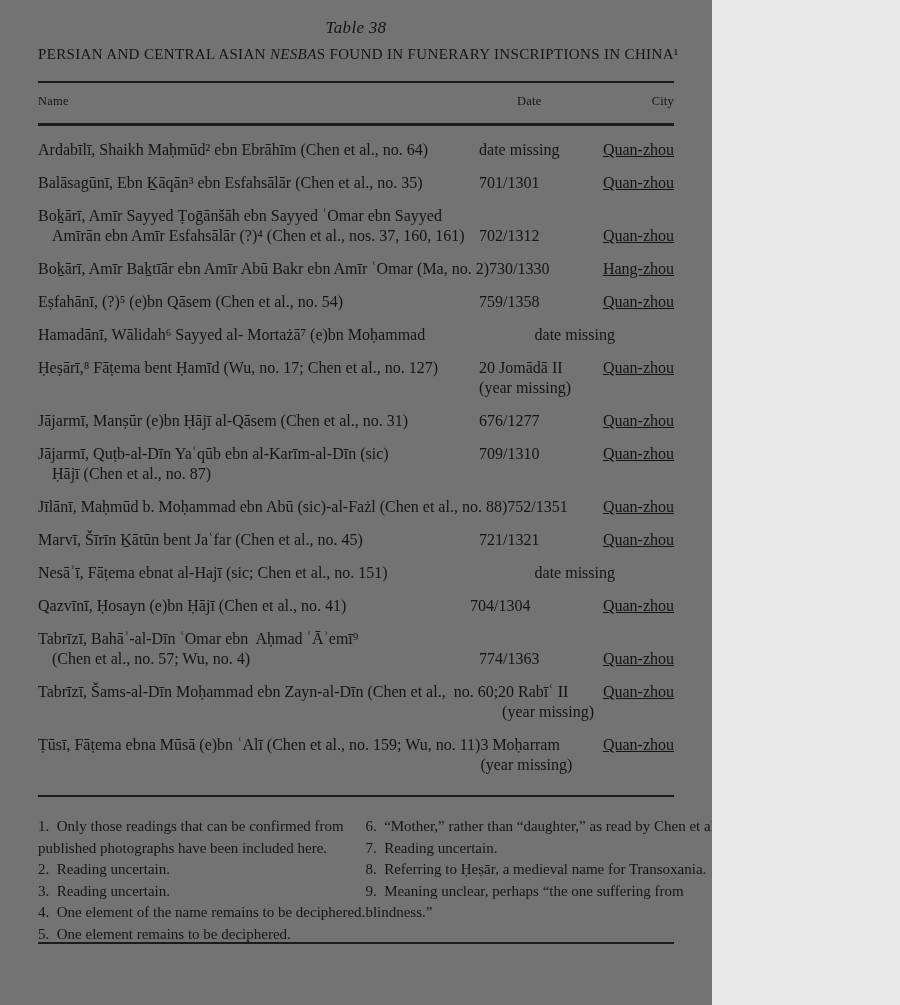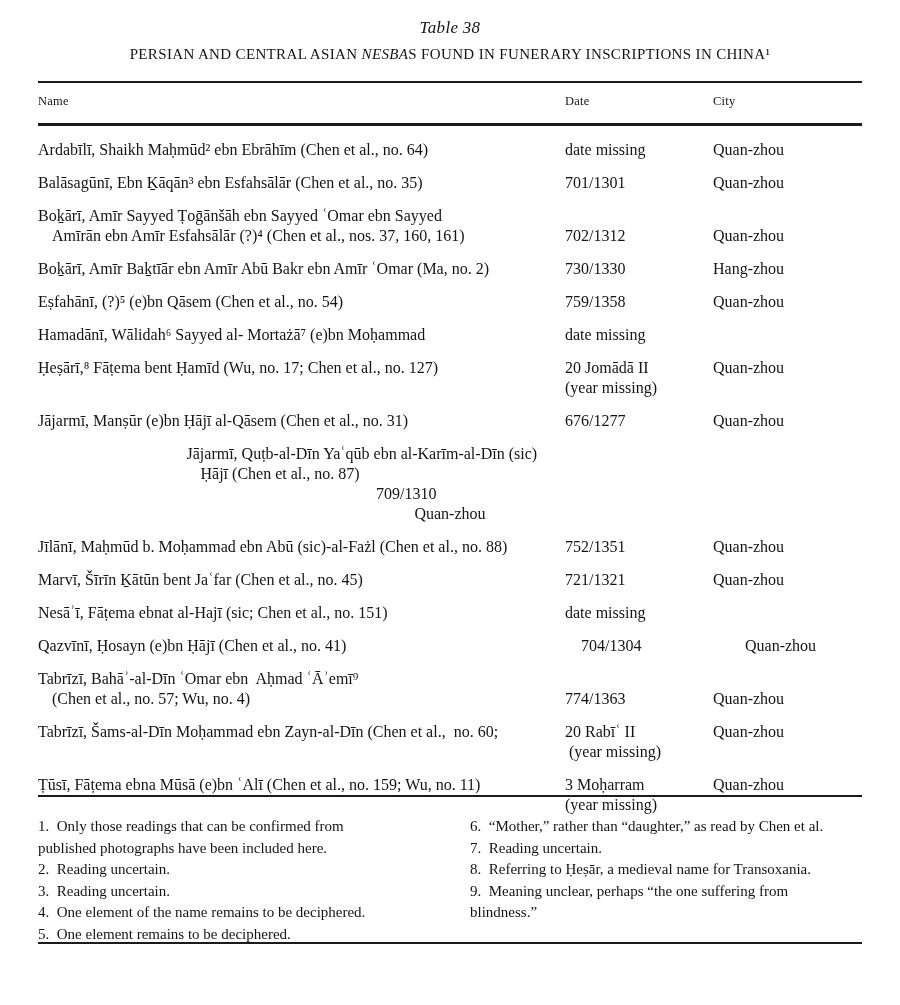--- a/index.html
+++ b/index.html
@@ -1,20 +1,20 @@
 <!DOCTYPE html>
 <html><head>
 <meta charset="utf-8">
 <style>
   html, body { margin: 0; padding: 0; background: #e9e9e9; }
   .page {
     position: relative;
-    width: 900px;
+    width: 712px;
     height: 1005px;
-    background: #ffffff;
+    background: #737373;
     font-family: "Liberation Serif", "DejaVu Serif", serif;
     color: #141414;
     overflow: hidden;
   }
   .abs { position: absolute; left: 38px; right: 38px; }
 
   .table-label {
     top: 18px;
     text-align: center;
     font-style: italic;
@@ -48,21 +48,21 @@
 
   .tbody {
     top: 140px;
     font-size: 16px;
     line-height: 20px;
   }
   .row { display: flex; margin-bottom: 13px; }
   .name-cell { width: 527px; white-space: pre; }
   .name-line.indent { padding-left: 14px; }
   .date-cell { width: 148px; white-space: pre; }
-  .city-cell { flex: 1; white-space: pre; }
+  .city-cell { flex: 1; white-space: pre; text-decoration: underline; }
 
   .footnotes {
     top: 816px;
     display: flex;
     font-size: 15px;
     line-height: 21.5px;
   }
   .fn-col-left  { width: 432px; }
   .fn-col-right { flex: 1; }
   .fn-line { white-space: pre; }
@@ -120,21 +120,21 @@
       <div class="row" style="align-items: flex-start;">
         <div class="name-cell"><div class="name-line">Ḥeṣārī,⁸ Fāṭema bent Ḥamīd (Wu, no. 17; Chen et al., no. 127)</div></div>
         <div class="date-cell"><div class="date-line">20 Jomādā II</div><div class="date-line">(year missing)</div></div>
         <div class="city-cell">Quan-zhou</div>
       </div>
       <div class="row" style="align-items: flex-start;">
         <div class="name-cell"><div class="name-line">Jājarmī, Manṣūr (e)bn Ḥājī al-Qāsem (Chen et al., no. 31)</div></div>
         <div class="date-cell"><div class="date-line">676/1277</div></div>
         <div class="city-cell">Quan-zhou</div>
       </div>
-      <div class="row" style="align-items: center; flex-direction: column;">
+      <div class="row" style="align-items: flex-start;">
         <div class="name-cell"><div class="name-line">Jājarmī, Quṭb-al-Dīn Yaʿqūb ebn al-Karīm-al-Dīn (sic)</div><div class="name-line indent">Ḥājī (Chen et al., no. 87)</div></div>
         <div class="date-cell"><div class="date-line">709/1310</div></div>
         <div class="city-cell">Quan-zhou</div>
       </div>
       <div class="row" style="align-items: flex-start;">
         <div class="name-cell"><div class="name-line">Jīlānī, Maḥmūd b. Moḥammad ebn Abū (sic)-al-Fażl (Chen et al., no. 88)</div></div>
         <div class="date-cell"><div class="date-line">752/1351</div></div>
         <div class="city-cell">Quan-zhou</div>
       </div>
       <div class="row" style="align-items: center;">

